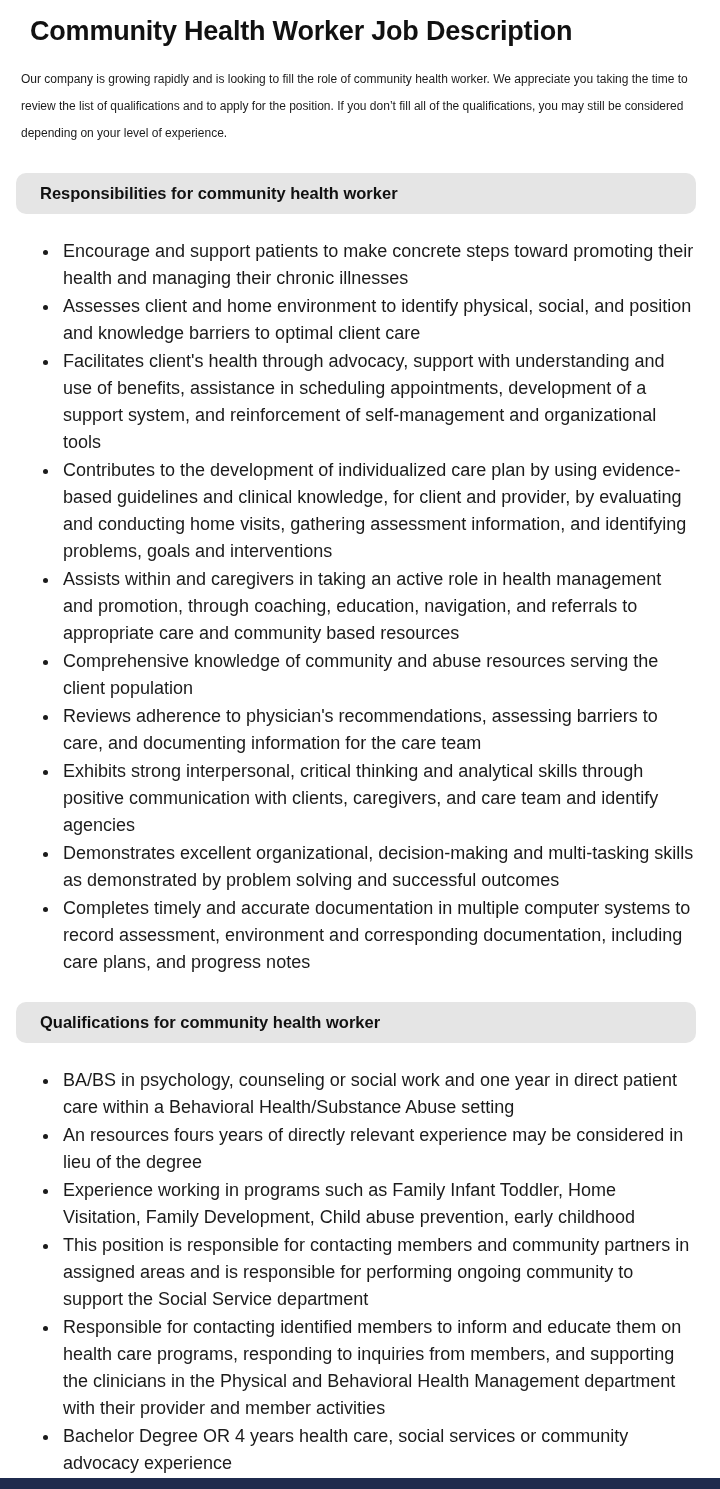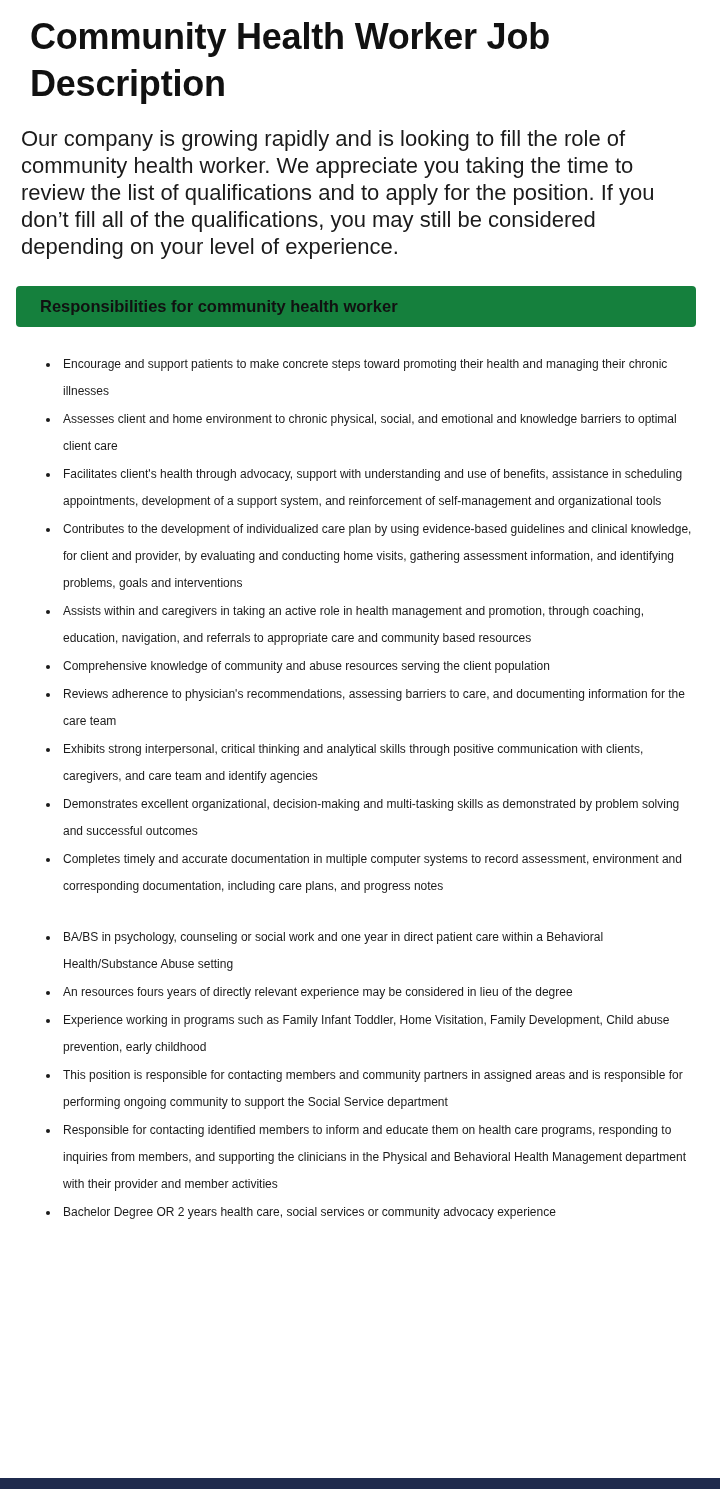--- a/index.html
+++ b/index.html
@@ -10,49 +10,49 @@
   }
   .page {
     position: relative;
     width: 720px;
     height: 1489px;
     background: #ffffff;
     overflow: hidden;
     padding: 10px 0 0 0;
   }
   .page-title {
-    font-size: 36px;
+    font-size: 27px;
     font-weight: bold;
     letter-spacing: -0.2px;
     padding: 4px 28px 0 30px;
     line-height: 1.3;
     color: #111111;
   }
   .intro {
-    font-size: 22px;
+    font-size: 12px;
     line-height: 27px;
     padding: 17px 24px 0 21px;
     color: #1b1b1b;
   }
   .section-heading {
     margin: 26px 24px 0 16px;
-    background: #15803d;
+    background: #e5e5e5;
     font-size: 16.5px;
     font-weight: bold;
     color: #111111;
     padding: 11px 16px 11px 24px;
-    border-radius: 4px;
+    border-radius: 10px;
   }
   ul.bullet-list {
     margin: 24px 24px 0 21px;
     padding-left: 39px;
     list-style-type: disc;
   }
   ul.bullet-list li {
-    font-size: 12px;
+    font-size: 18px;
     line-height: 27px;
     padding-left: 3px;
     margin-bottom: 1px;
     color: #1b1b1b;
   }
   .footer-bar {
     position: absolute;
     left: 0;
     bottom: 0;
     width: 100%;
@@ -66,36 +66,37 @@
 <div class="page">
 
   <h1 class="page-title">Community Health Worker Job Description</h1>
 
   <p class="intro">Our company is growing rapidly and is looking to fill the role of community health worker. We appreciate you taking the time to review the list of qualifications and to apply for the position. If you don’t fill all of the qualifications, you may still be considered depending on your level of experience.</p>
 
   <div class="section-heading">Responsibilities for community health worker</div>
 
   <ul class="bullet-list">
     <li>Encourage and support patients to make concrete steps toward promoting their health and managing their chronic illnesses</li>
-    <li>Assesses client and home environment to chronic physical, social, and emotional and knowledge barriers to optimal client care</li>
+    <li>Assesses client and home environment to identify physical, social, and position and knowledge barriers to optimal client care</li>
     <li>Facilitates client's health through advocacy, support with understanding and use of benefits, assistance in scheduling appointments, development of a support system, and reinforcement of self-management and organizational tools</li>
     <li>Contributes to the development of individualized care plan by using evidence-based guidelines and clinical knowledge, for client and provider, by evaluating and conducting home visits, gathering assessment information, and identifying problems, goals and interventions</li>
     <li>Assists within and caregivers in taking an active role in health management and promotion, through coaching, education, navigation, and referrals to appropriate care and community based resources</li>
     <li>Comprehensive knowledge of community and abuse resources serving the client population</li>
     <li>Reviews adherence to physician's recommendations, assessing barriers to care, and documenting information for the care team</li>
     <li>Exhibits strong interpersonal, critical thinking and analytical skills through positive communication with clients, caregivers, and care team and identify agencies</li>
     <li>Demonstrates excellent organizational, decision-making and multi-tasking skills as demonstrated by problem solving and successful outcomes</li>
     <li>Completes timely and accurate documentation in multiple computer systems to record assessment, environment and corresponding documentation, including care plans, and progress notes</li>
   </ul>
 
+  <div class="section-heading">Qualifications for community health worker</div>
 
   <ul class="bullet-list">
     <li>BA/BS in psychology, counseling or social work and one year in direct patient care within a Behavioral Health/Substance Abuse setting</li>
     <li>An resources fours years of directly relevant experience may be considered in lieu of the degree</li>
     <li>Experience working in programs such as Family Infant Toddler, Home Visitation, Family Development, Child abuse prevention, early childhood</li>
     <li>This position is responsible for contacting members and community partners in assigned areas and is responsible for performing ongoing community to support the Social Service department</li>
     <li>Responsible for contacting identified members to inform and educate them on health care programs, responding to inquiries from members, and supporting the clinicians in the Physical and Behavioral Health Management department with their provider and member activities</li>
-    <li>Bachelor Degree OR 2 years health care, social services or community advocacy experience</li>
+    <li>Bachelor Degree OR 4 years health care, social services or community advocacy experience</li>
   </ul>
 
   <div class="footer-bar"></div>
 
 </div>
 
 </body></html>

